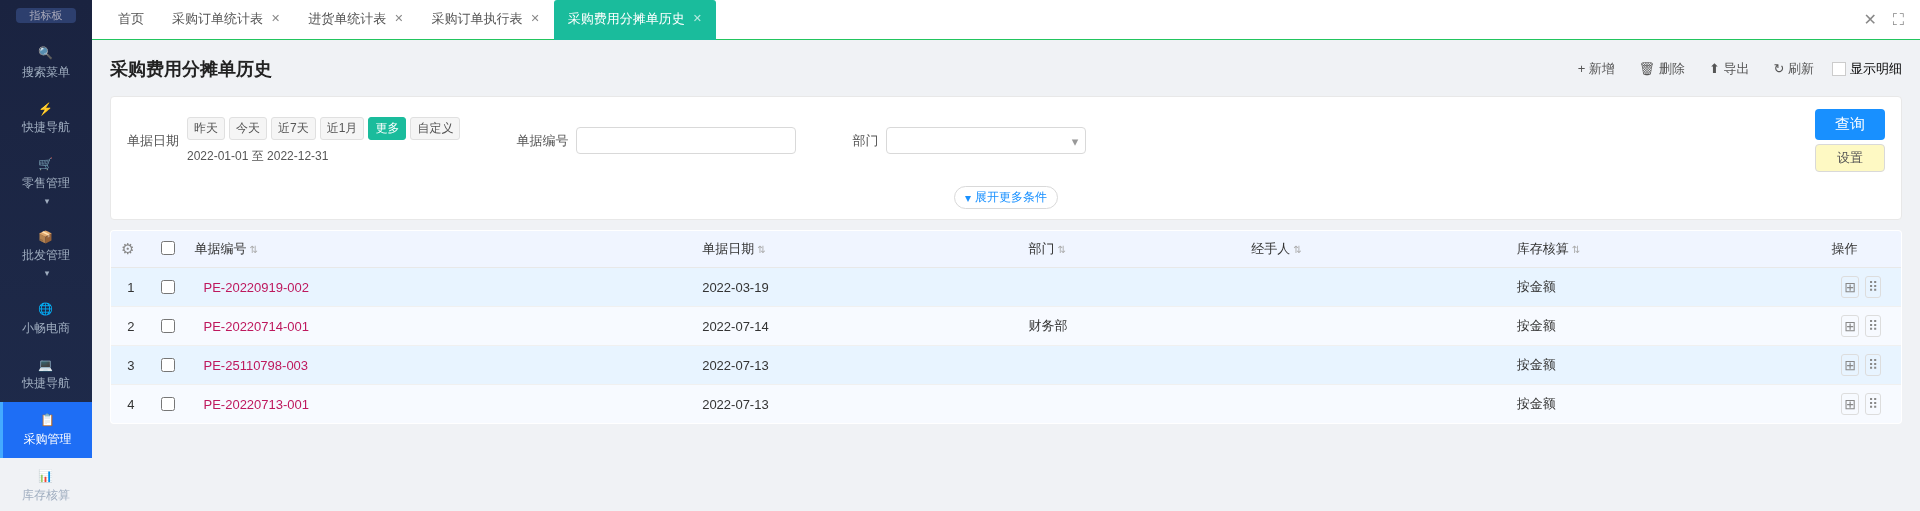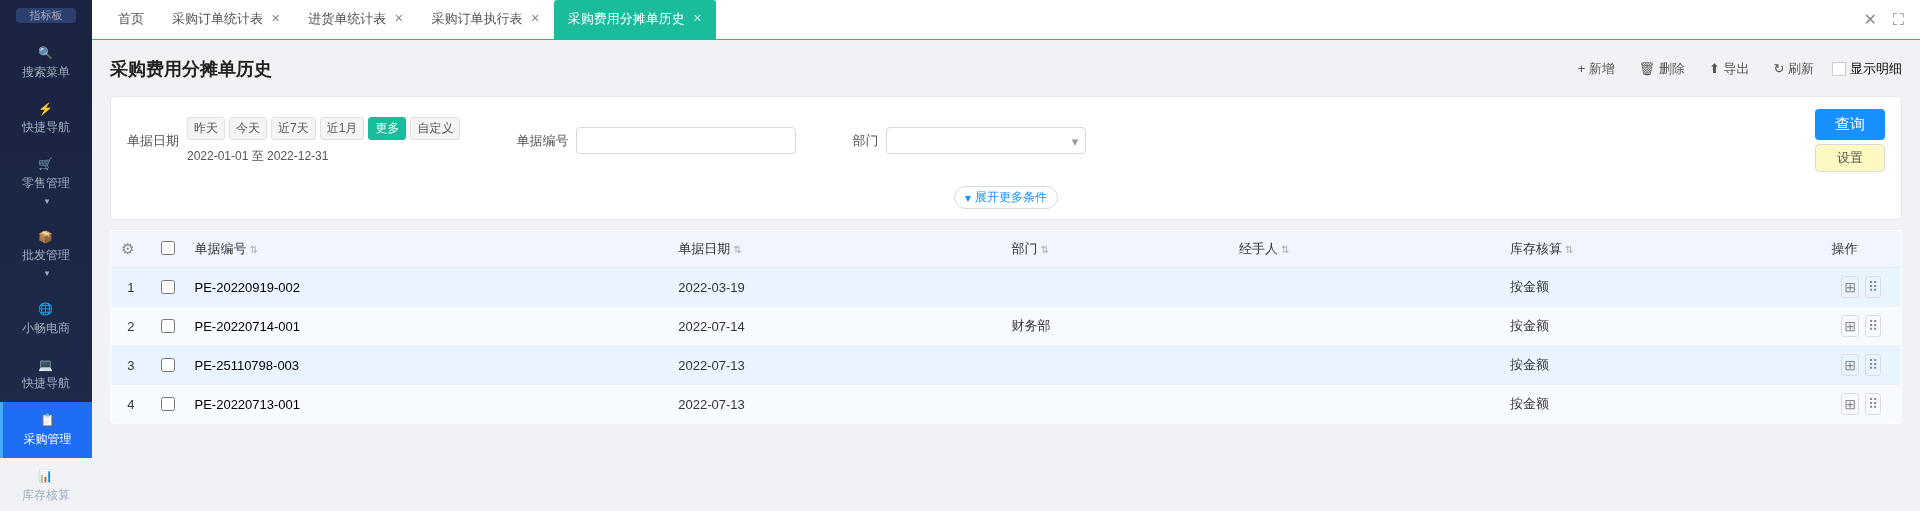--- a/index.html
+++ b/index.html
@@ -278,21 +278,21 @@
       border-bottom: 1px solid #e8e8e8;
       white-space: nowrap;
     }
     .data-table td {
       padding: 8px 10px;
       font-size: 13px;
       color: #333;
       border-bottom: 1px solid #f0f0f0;
     }
     .data-table tr:last-child td { border-bottom: none; }
-    .link-text { color: #000000; cursor: pointer; text-decoration: none; }
+    .link-text { color: #be185d; cursor: pointer; text-decoration: none; margin-left: 9px; }
     .col-checkbox { width: 32px; text-align: center; }
     .col-settings { width: 40px; text-align: center; }
     .col-actions { width: 80px; text-align: center; }
     .action-icons { display: flex; gap: 6px; justify-content: center; }
     .action-icon { color: #888; cursor: pointer; font-size: 14px; padding: 2px; border: 1px solid #ddd; border-radius: 3px; }
     .th-sort { display: inline-flex; align-items: center; gap: 3px; cursor: pointer; }
     .sort-icon { font-size: 10px; color: #aaa; }
 
     .checkbox-cell { display: flex; align-items: center; justify-content: center; }
     .row-checkbox { width: 14px; height: 14px; cursor: pointer; }

